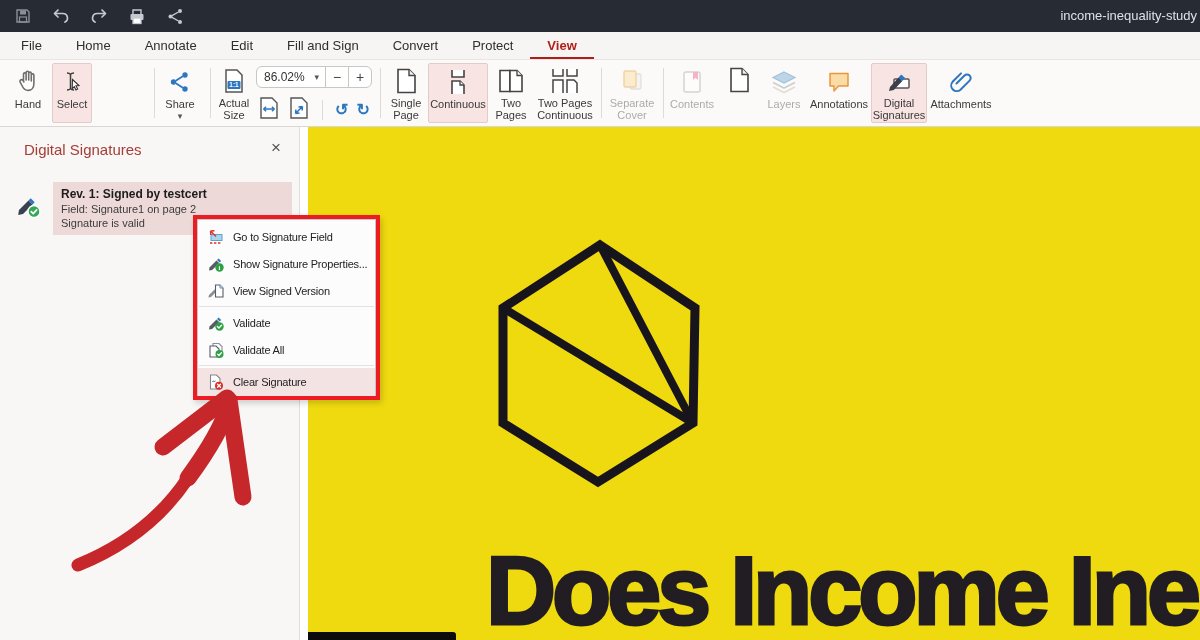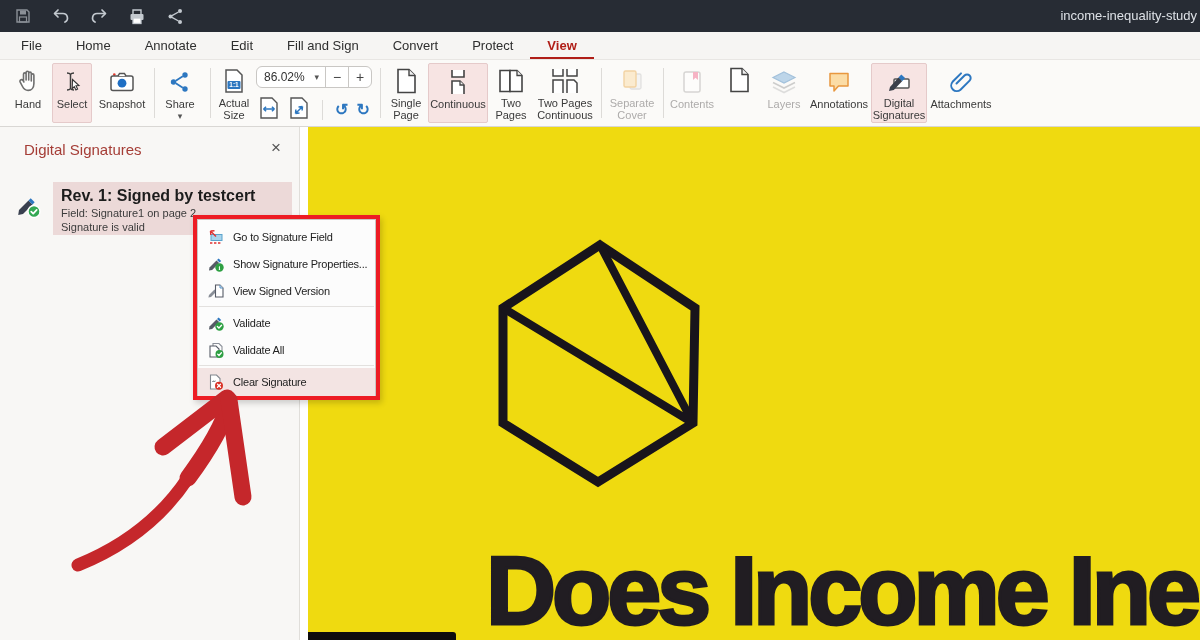--- a/index.html
+++ b/index.html
@@ -35,21 +35,21 @@
   .zbtn { width:22px; text-align:center; font-size:14px; color:#444; }
   .fitrow { position:absolute; left:258px; top:36px; display:flex; align-items:center; gap:8px; }
   .minisep { width:1px; height:20px; background:#ddDBd8; margin:0 4px; }
   .rot { font-size:16px; color:#2d77c0; font-weight:bold; line-height:1; }
 
   
   .sidebar { position:absolute; left:0; top:127px; width:300px; height:513px; background:#f8f7f5; border-right:1px solid #e0deda; }
   .sb-title { position:absolute; left:24px; top:14px; font-size:15px; color:#a53d36; }
   .sb-close { position:absolute; right:12px; top:10px; font-size:17px; color:#555; width:22px; height:22px; text-align:center; line-height:22px; }
   .sigitem { position:absolute; left:53px; top:55px; width:239px; height:53px; background:#ecd9d8; padding:5px 8px 0 8px; }
-  .sig-line1 { font-size:16px; font-weight:bold; color:#1c1c1c; }
+  .sig-line1 { font-size:12px; font-weight:bold; color:#1c1c1c; }
   .sig-line2,.sig-line3 { font-size:11px; color:#3c3c3c; margin-top:2px; }
   .sigicon { position:absolute; left:16px; top:66px; }
 
   
   .ctxwrap { position:absolute; left:193px; top:215px; width:187px; height:185px; border:4px solid #ed1c24; background:#8b5cf6; z-index:40; box-shadow:2px 3px 6px rgba(0,0,0,.18); }
   .ctxmenu { width:100%; height:100%; border:1px solid #c8c6c3; background:#fcfcfc; padding-top:3px; }
   .ctxitem { height:27px; display:flex; align-items:center; padding-left:10px; }
   .ctxitem .cicon { width:16px; height:16px; flex:0 0 16px; display:flex; align-items:center; justify-content:center; }
   .ctxitem .clabel { font-size:11px; color:#222; margin-left:9px; letter-spacing:-.2px; white-space:nowrap; }
   .ctxsep { height:1px; background:#e3e1df; margin:2px 1px; }
@@ -132,31 +132,20 @@
   <div class="tbtn selected" style="left:52px;width:40px;">
     <span class="ticon">
       <svg width="24" height="26" viewBox="0 0 24 26">
           <path d="M7 4c1.8 0 3 .7 3.5 1.4C11 4.7 12.2 4 14 4M7 21c1.8 0 3-.7 3.5-1.4.5.7 1.7 1.4 3.5 1.4M10.5 5.4v14.2" stroke="#3c3c3c" stroke-width="1.5" fill="none"></path>
           <path d="M12.5 10.5l6.5 6-3 .3 1.6 3.2-1.7.9-1.6-3.3-2.1 2.1z" fill="#fff" stroke="#333" stroke-width="1.1"></path>
         </svg>
     </span>
     <span class="tlabel">Select</span>
   </div>
 
-  <div class="tbtn" style="left:94px;width:56px;">
-    <span class="ticon">
-      <svg width="28" height="24" viewBox="0 0 28 24">
-          <circle cx="6.3" cy="4.6" r="1.3" fill="#e23a2e"></circle>
-          <rect x="3" y="6" width="22" height="14.5" rx="2" fill="#fff" stroke="#555" stroke-width="1.5"></rect>
-          <path d="M10 6l1.6-2.6h4.8L18 6" fill="#fff" stroke="#555" stroke-width="1.5"></path>
-          <circle cx="14" cy="13.2" r="4.4" fill="#1f6fc4"></circle>
-        </svg>
-    </span>
-    <span class="tlabel">Snapshot</span>
-  </div>
 
   <div class="tsep" style="left:154px;"></div>
 
   <div class="tbtn" style="left:158px;width:44px;">
     <span class="ticon">
       <svg width="24" height="24" viewBox="0 0 24 24">
           <circle cx="5.5" cy="12" r="2.7" fill="#2d77c0"></circle>
           <circle cx="17" cy="5" r="2.7" fill="#2d77c0"></circle>
           <circle cx="17" cy="19" r="2.7" fill="#2d77c0"></circle>
           <path d="M7.8 10.8L14.8 6.2M7.8 13.2l7 4.6" stroke="#2d77c0" stroke-width="1.7"></path>

